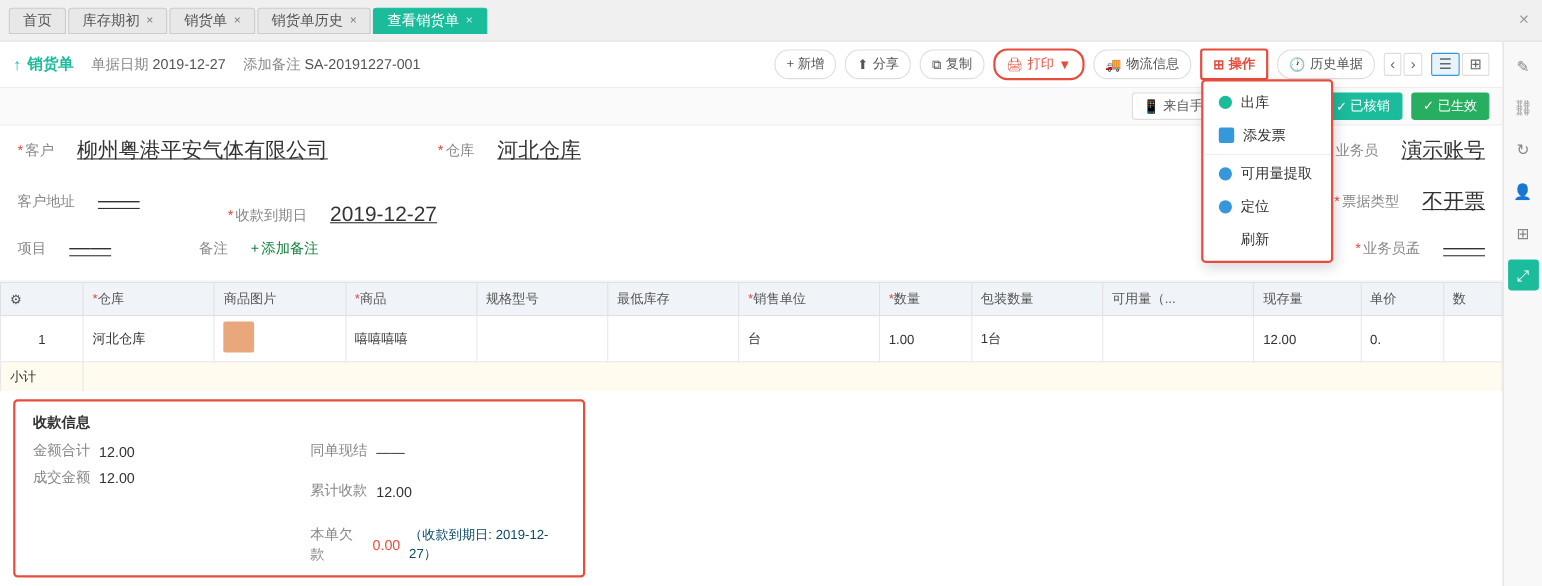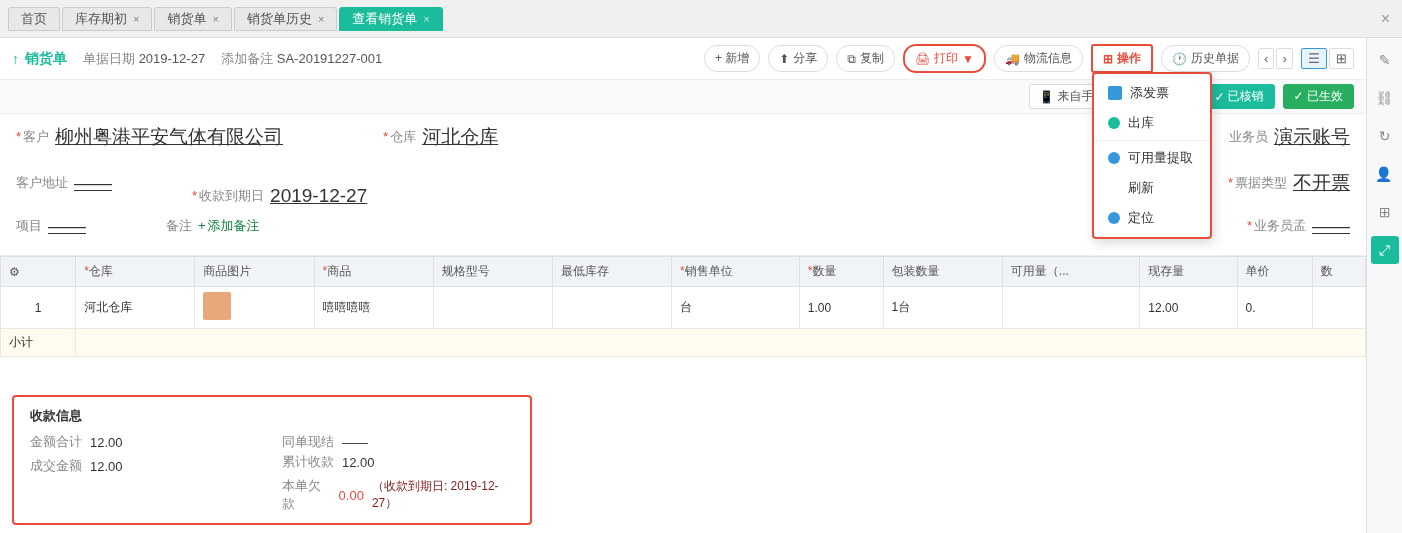--- a/index.html
+++ b/index.html
@@ -61,21 +61,21 @@
       display: flex; align-items: center; gap: 3px; padding: 3px 10px; border: 1px solid #ddd;
       border-radius: 3px; background: #fff; cursor: pointer; font-size: 12px; color: #555;
     }
     .btn-action.cyan { background: #1abc9c; color: #fff; border-color: #1abc9c; }
     .badge-orange { background: #e67e22; color: #fff; border-radius: 10px; padding: 1px 8px; font-size: 11px; }
     .btn-status-green { background: #27ae60; color: #fff; border: 1px solid #27ae60; border-radius: 3px; padding: 3px 10px; font-size: 12px; cursor: pointer; }
 
     
     .form-section { padding: 10px 16px; border-bottom: 1px solid #eee; }
     .form-row { display: flex; align-items: center; margin-bottom: 8px; gap: 20px; }
-    .field-group { display: flex; align-items: center; gap: 6px; }
+    .field-group { display: flex; align-items: center; gap: 21px; }
     .field-label { color: #888; font-size: 13px; white-space: nowrap; }
     .field-required::before { content: '*'; color: #e74c3c; margin-right: 2px; }
     .field-value { color: #333; font-size: 19px; text-decoration: underline; }
     .field-add { color: #15803d; cursor: pointer; font-size: 13px; }
     .field-add::before { content: '+'; margin-right: 2px; }
 
     
     .table-container { flex: 1; overflow: auto; }
     .data-table { width: 100%; border-collapse: collapse; font-size: 12px; }
     .data-table th {
@@ -204,39 +204,39 @@
         </div>
         <div class="view-icons">
           <button class="view-icon active">☰</button>
           <button class="view-icon">⊞</button>
         </div>
       </div>
     </div>
 
     <div class="dropdown-menu">
       <div class="menu-item">
+        <span class="menu-icon-circle"></span>
+        <span>出库</span>
+      </div>
+      <div class="menu-item">
         <span class="menu-icon-square"></span>
         <span>添发票</span>
       </div>
-      <div class="menu-item">
-        <span class="menu-icon-circle"></span>
-        <span>出库</span>
-      </div>
       <div class="menu-divider"></div>
       <div class="menu-item">
         <span class="menu-icon-circle2"></span>
         <span>可用量提取</span>
       </div>
       <div class="menu-item">
+        <span class="menu-icon-circle2"></span>
+        <span>定位</span>
+      </div>
+      <div class="menu-item">
         <span style="width:12px;height:12px;display:inline-block;"></span>
         <span>刷新</span>
-      </div>
-      <div class="menu-item">
-        <span class="menu-icon-circle2"></span>
-        <span>定位</span>
       </div>
     </div>
 
     <div class="action-row">
       <button class="btn-action">
         <span>📱</span>
         <span>来自手机</span>
       </button>
       <button class="btn-action">
         <span class="badge-orange">未开票</span>
@@ -352,28 +352,28 @@
           <div class="info-row" style="margin-top:6px;">
             <span class="info-label">成交金额</span>
             <span class="info-value">12.00</span>
           </div>
         </div>
         <div>
           <div class="info-row">
             <span class="info-label">同单现结</span>
             <span class="info-value">——</span>
           </div>
-          <div class="info-row" style="margin-top:2px;">
+          <div class="info-row" style="margin-top:18px;align-items:flex-end;">
             <span class="info-label">累计收款</span>
             <span class="info-value">12.00</span>
           </div>
-          <div class="info-row" style="margin-top:6px;">
+          <div class="info-row" style="margin-top:22px;">
             <span class="info-label">本单欠款</span>
             <span class="info-value red">0.00</span>
-            <span class="info-value" style="color:#7f1d1d; font-size:12px;">（收款到期日: 2019-12-27）</span>
+            <span class="info-value" style="color:#0c4a6e; font-size:12px;">（收款到期日: 2019-12-27）</span>
           </div>
         </div>
       </div>
     </div>
 
   </div>
 
   <div class="right-sidebar">
     <div class="sidebar-icon">✎</div>
     <div class="sidebar-icon">⛓</div>

